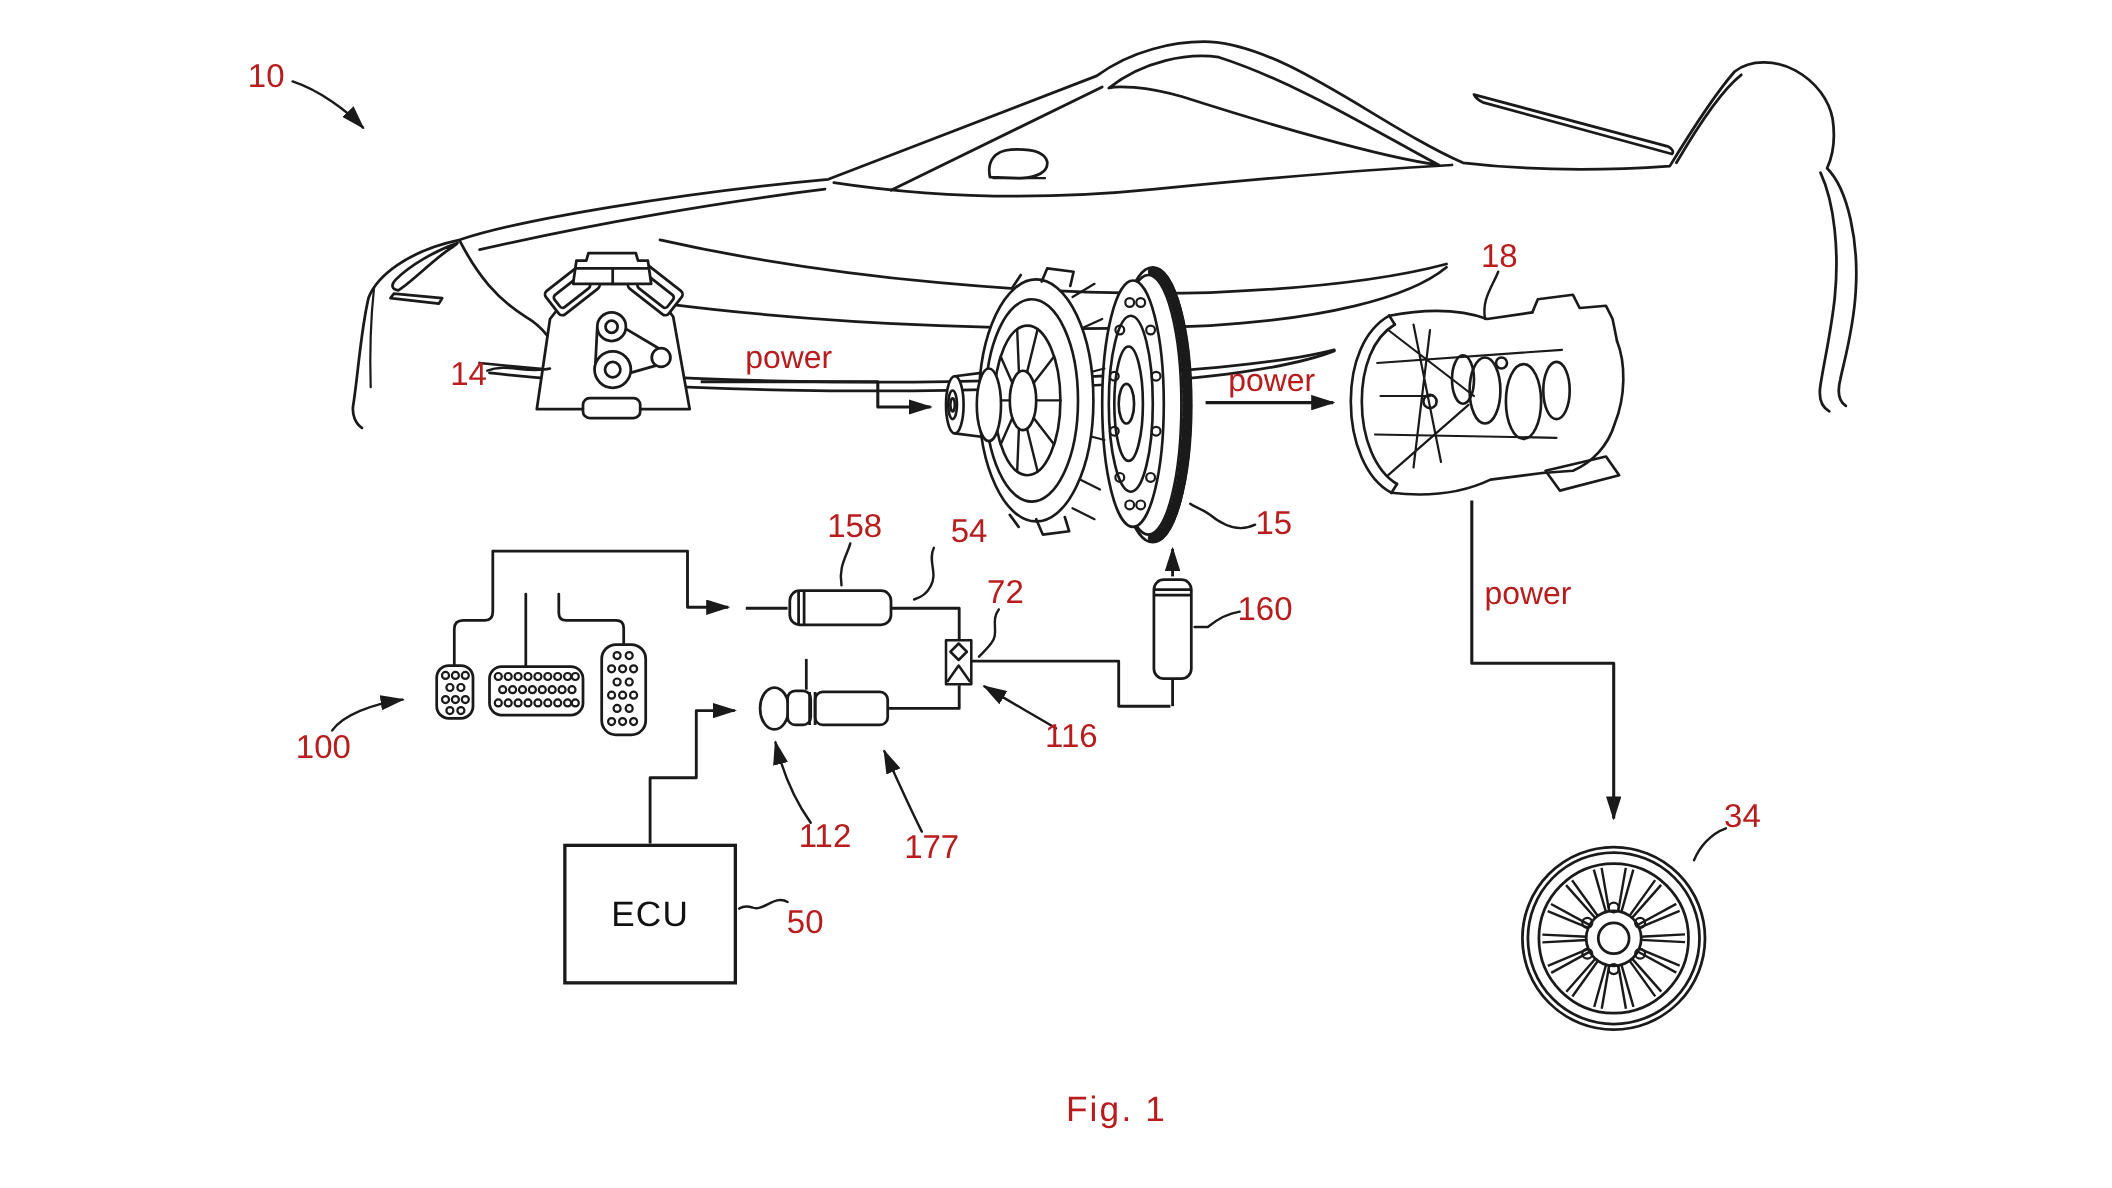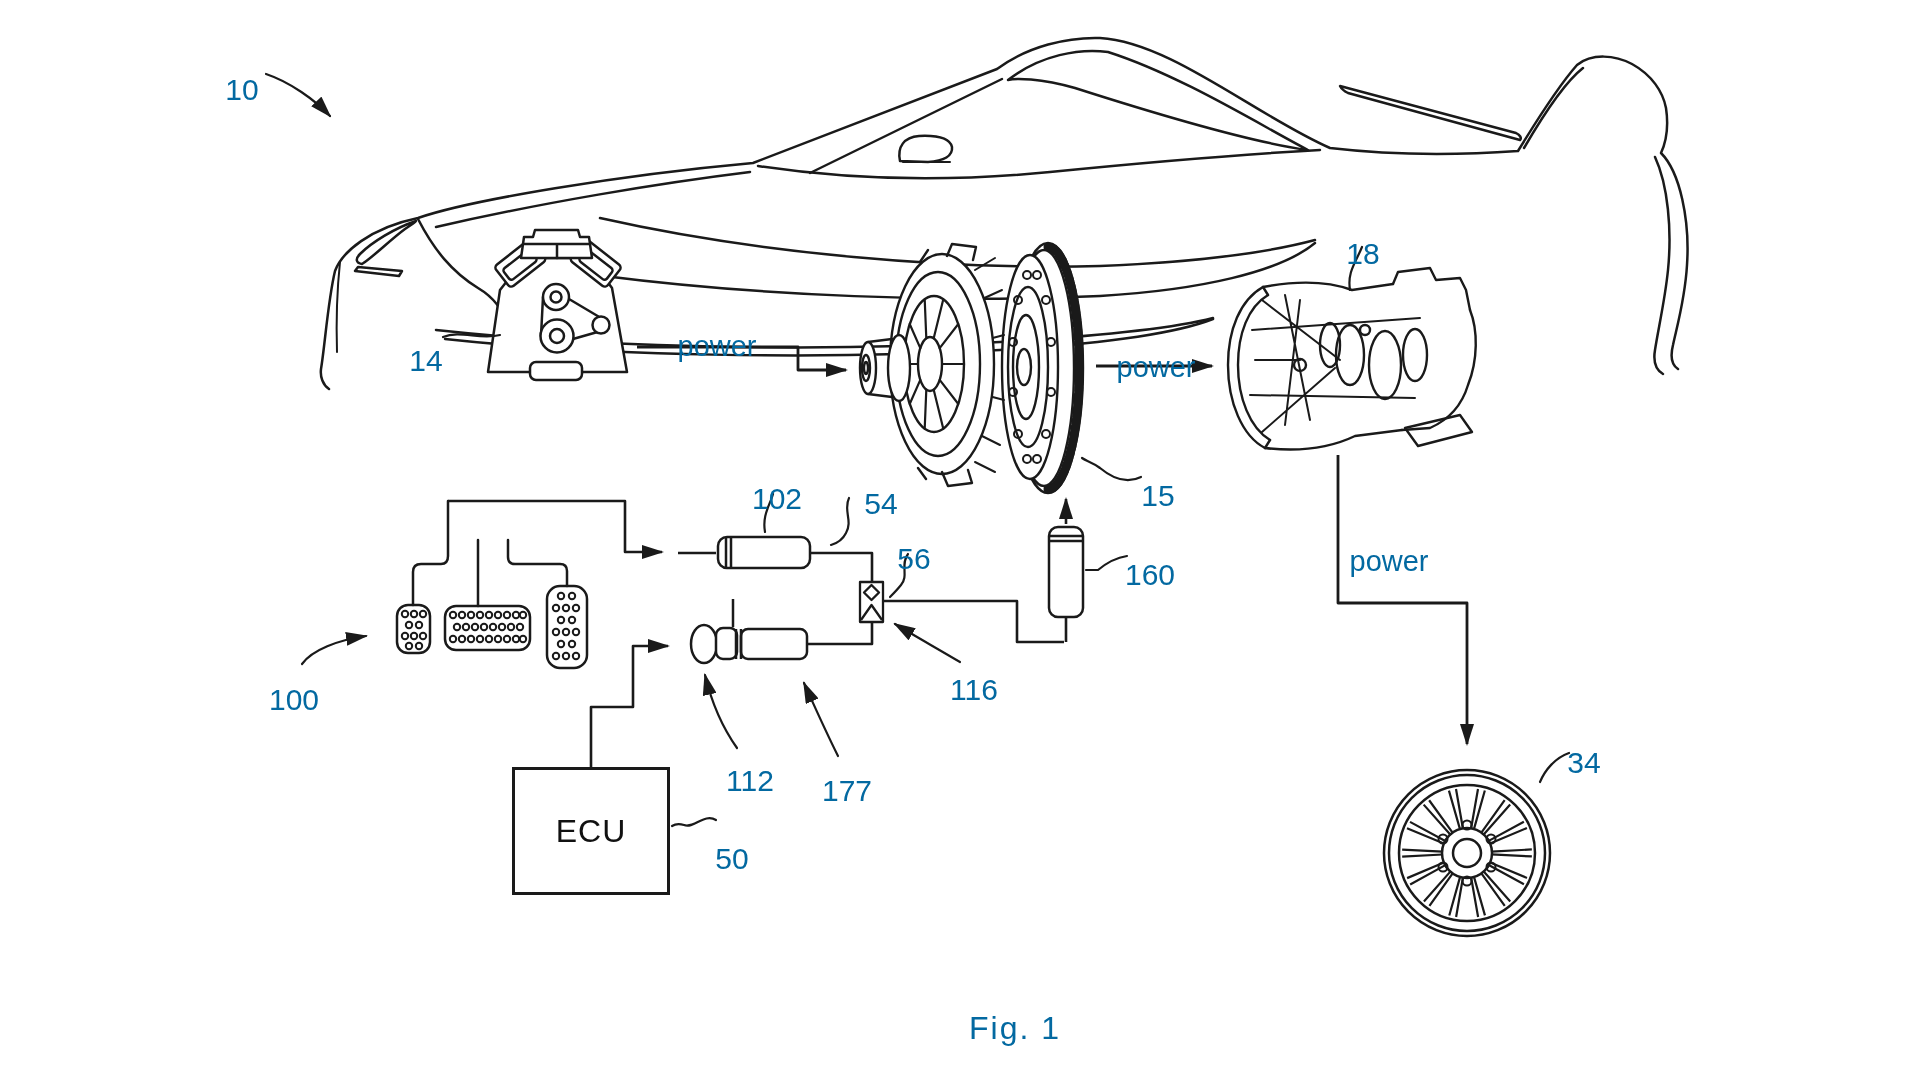--- a/index.html
+++ b/index.html
@@ -1,20 +1,20 @@
 <!DOCTYPE html>
 <html><head>
 <meta charset="utf-8">
 <style>
   html,body{margin:0;padding:0;background:#ffffff;}
   #stage{position:relative;width:1920px;height:1080px;background:#ffffff;overflow:hidden;
          font-family:"Liberation Sans", sans-serif;color:#111;}
   #art{position:absolute;left:0;top:0;}
-  .lbl{position:absolute;transform:translate(-50%,-50%);font-size:30px;color:#0369a1;
-       white-space:nowrap;line-height:1;margin-top:20px;}
+  .lbl{position:absolute;transform:translate(-50%,-50%);font-size:30px;color:#b91c1c;
+       white-space:nowrap;line-height:1;}
   .power{font-size:29px;}
   .caption{font-size:32px;letter-spacing:2px;}
   .ecu-box{position:absolute;left:512px;top:767px;width:158px;height:128px;
            border:3px solid #1a1a1a;display:flex;align-items:center;justify-content:center;
            font-size:32px;letter-spacing:1px;background:#fff;box-sizing:border-box;}
   svg *{vector-effect:none;}
 </style>
 </head>
 <body>
 
@@ -331,23 +331,23 @@
   </g>
 </svg>
 
   <div class="lbl" style="left:242px;top:70px">10</div>
   <div class="lbl" style="left:426px;top:341px">14</div>
   <div class="lbl" style="left:1158px;top:476px">15</div>
   <div class="lbl" style="left:1363px;top:234px">18</div>
   <div class="lbl" style="left:1584px;top:743px">34</div>
   <div class="lbl" style="left:732px;top:839px">50</div>
   <div class="lbl" style="left:881px;top:484px">54</div>
-  <div class="lbl" style="left:914px;top:539px">56</div>
+  <div class="lbl" style="left:914px;top:539px">72</div>
   <div class="lbl" style="left:294px;top:680px">100</div>
-  <div class="lbl" style="left:777px;top:479px">102</div>
+  <div class="lbl" style="left:777px;top:479px">158</div>
   <div class="lbl" style="left:1150px;top:555px">160</div>
   <div class="lbl" style="left:750px;top:761px">112</div>
   <div class="lbl" style="left:847px;top:771px">177</div>
   <div class="lbl" style="left:974px;top:670px">116</div>
 
   <div class="lbl power" style="left:717px;top:326px">power</div>
   <div class="lbl power" style="left:1156px;top:347px">power</div>
   <div class="lbl power" style="left:1389px;top:541px">power</div>
 
   <div class="ecu-box">

